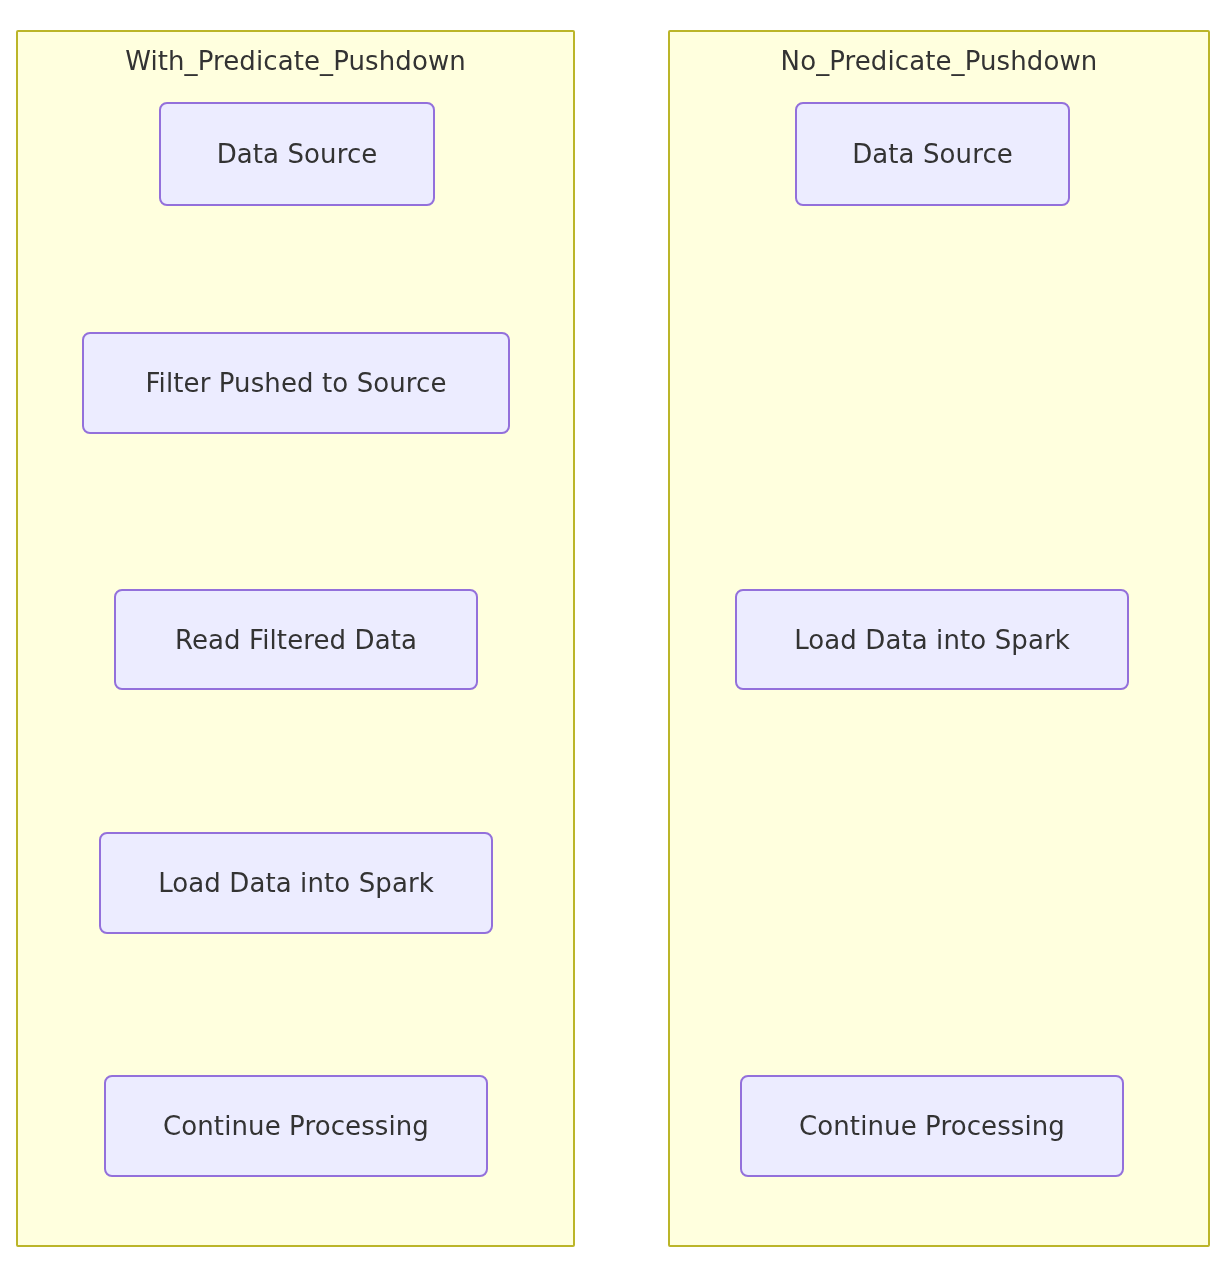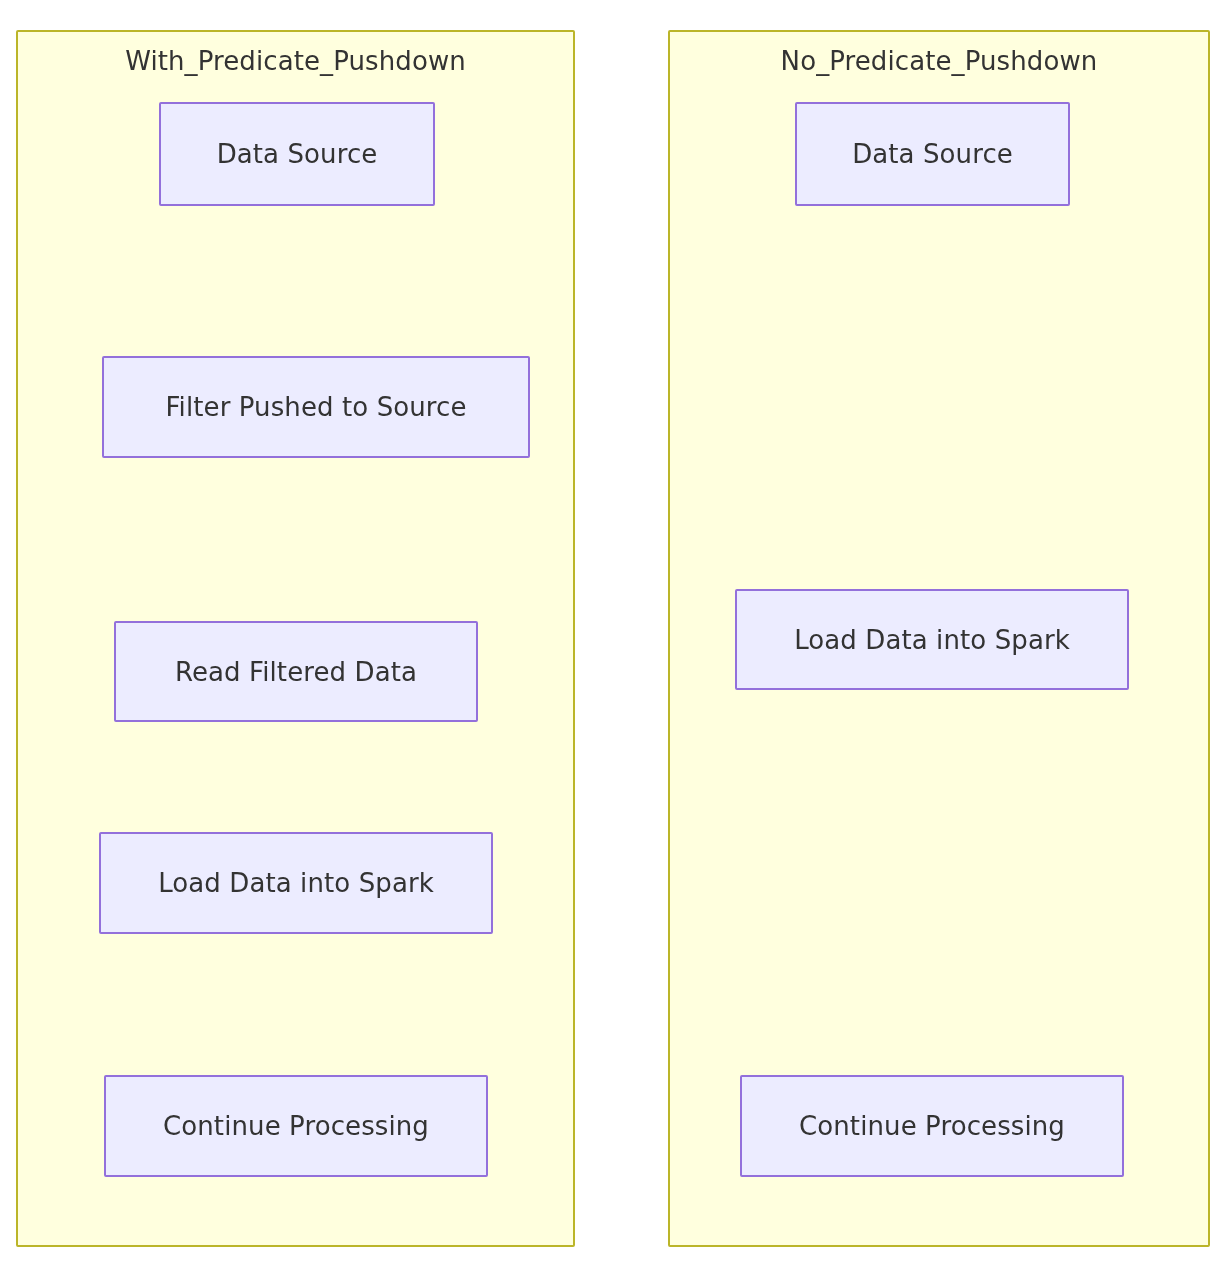--- a/index.html
+++ b/index.html
@@ -41,21 +41,21 @@
     line-height: 30px;
     color: #333333;
     letter-spacing: 0.1px;
     white-space: nowrap;
   }
 
   .node {
     position: absolute;
     background: #ececff;
     border: 2px solid #9370db;
-    border-radius: 2px;
+    border-radius: 8px;
     box-sizing: border-box;
     display: flex;
     align-items: center;
     justify-content: center;
   }
 
   .node-label {
     font-size: 26px;
     line-height: 30px;
     color: #333333;
@@ -120,24 +120,24 @@
         <line class="edge-line" x1="932" y1="934" x2="932" y2="1062"></line>
         <polygon class="edge-head" points="923.5,1060 940.5,1060 932,1075"></polygon>
       </g>
     </svg>
 <div class="subgraph" style="left: 16px; top: 30px; width: 559px; height: 1217px;">
       <div class="subgraph-title">With_Predicate_Pushdown</div>
     </div>
     <div class="node" style="left: 159px; top: 102px; width: 276px; height: 104px;">
       <span class="node-label">Data Source</span>
     </div>
-    <div class="node" style="left: 82px; top: 356px; width: 428px; height: 102px; margin-left: 20px;">
+    <div class="node" style="left: 82px; top: 332px; width: 428px; height: 102px;">
       <span class="node-label">Filter Pushed to Source</span>
     </div>
-    <div class="node" style="left: 114px; top: 589px; width: 364px; height: 101px; margin-top: 32px;">
+    <div class="node" style="left: 114px; top: 589px; width: 364px; height: 101px;">
       <span class="node-label">Read Filtered Data</span>
     </div>
     <div class="node" style="left: 99px; top: 832px; width: 394px; height: 102px;">
       <span class="node-label">Load Data into Spark</span>
     </div>
     <div class="node" style="left: 104px; top: 1075px; width: 384px; height: 102px;">
       <span class="node-label">Continue Processing</span>
     </div>
     <div class="subgraph" style="left: 668px; top: 30px; width: 542px; height: 1217px;">
       <div class="subgraph-title">No_Predicate_Pushdown</div>

